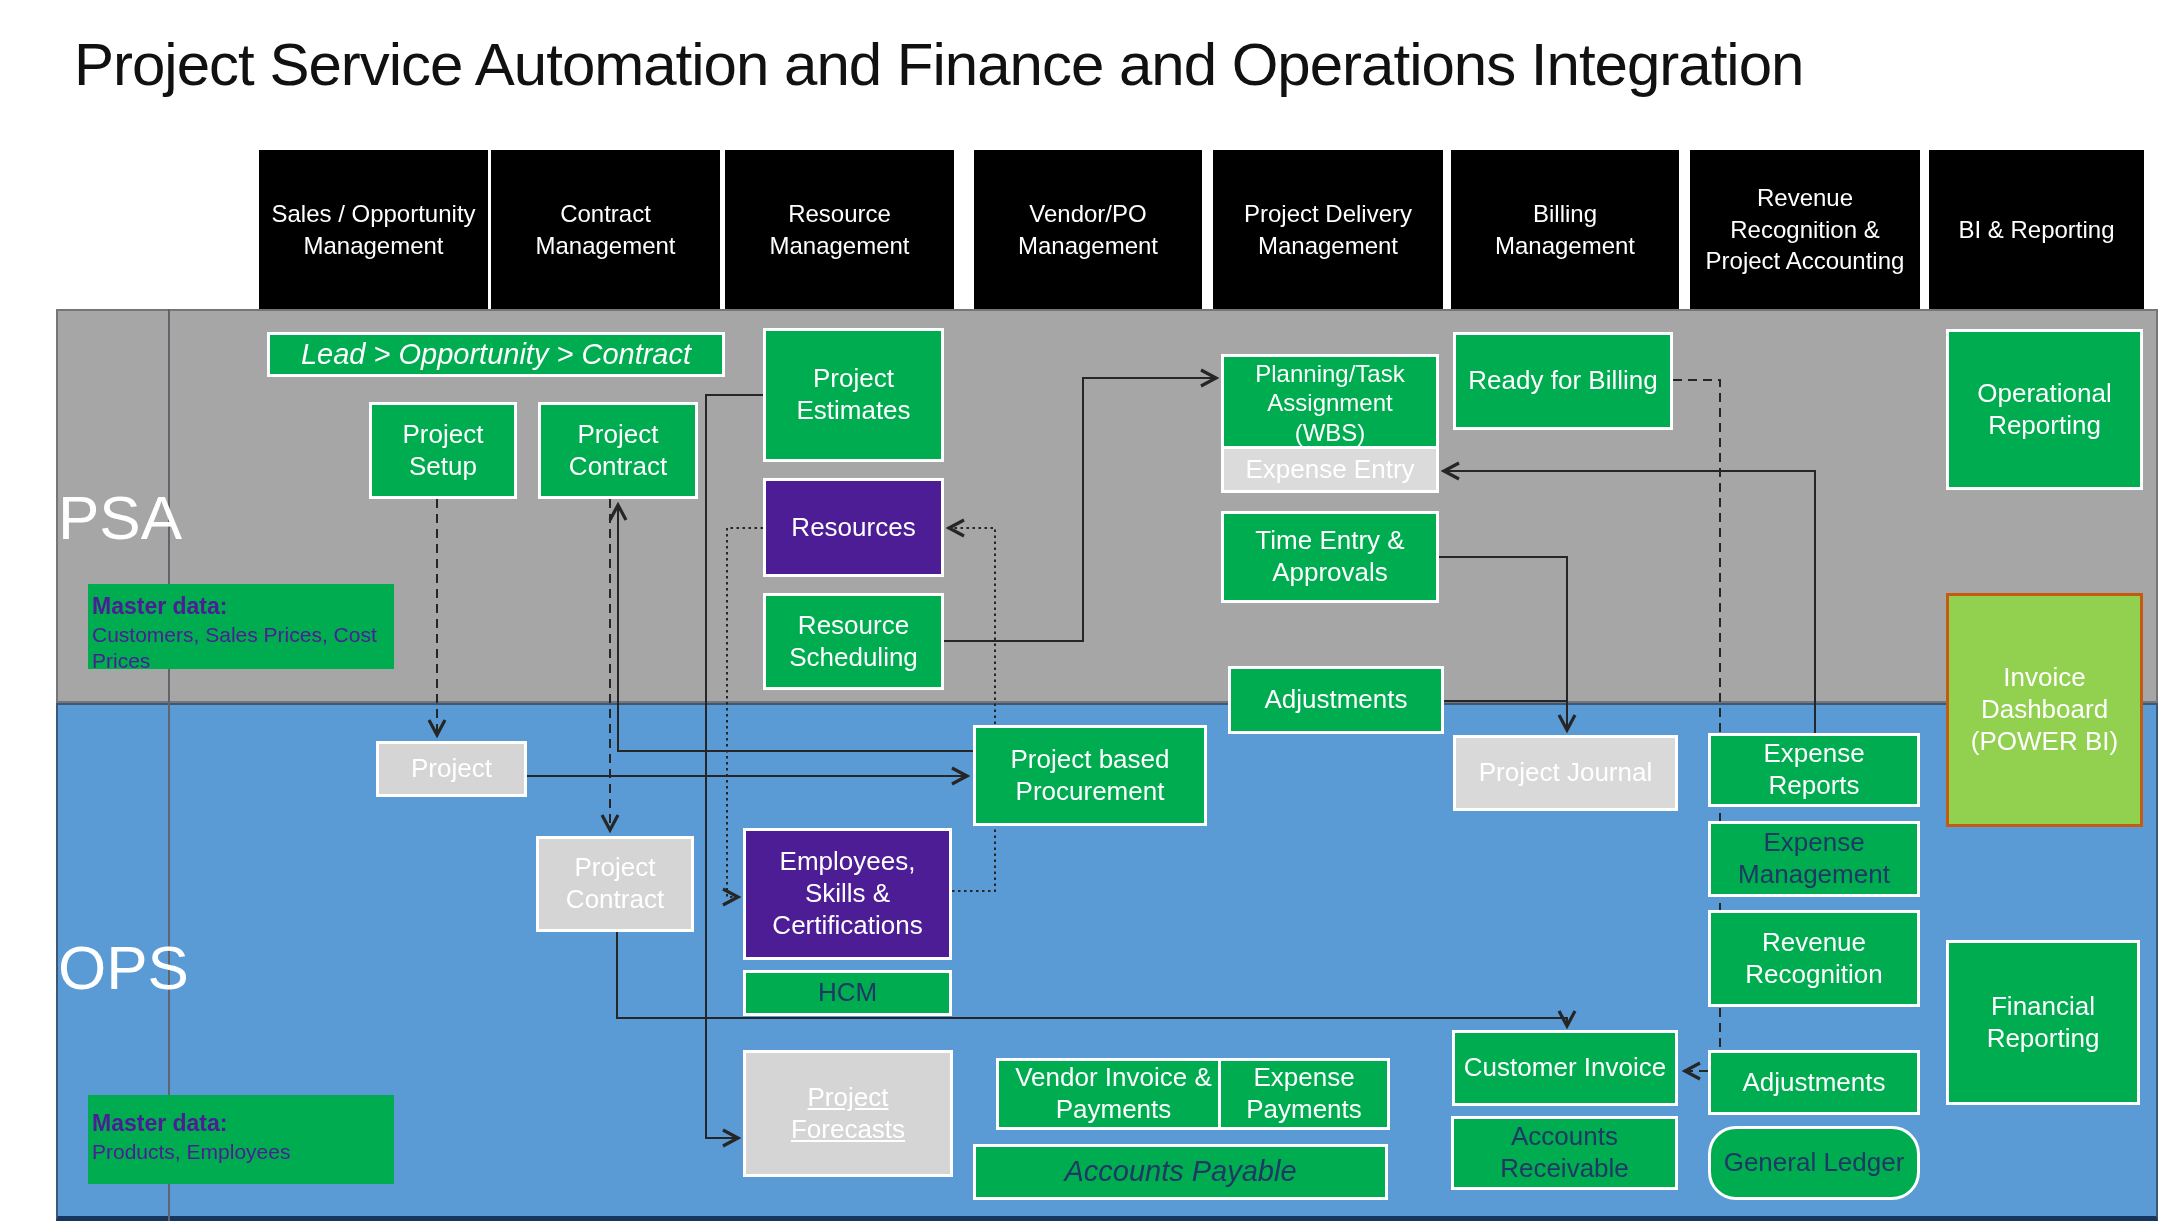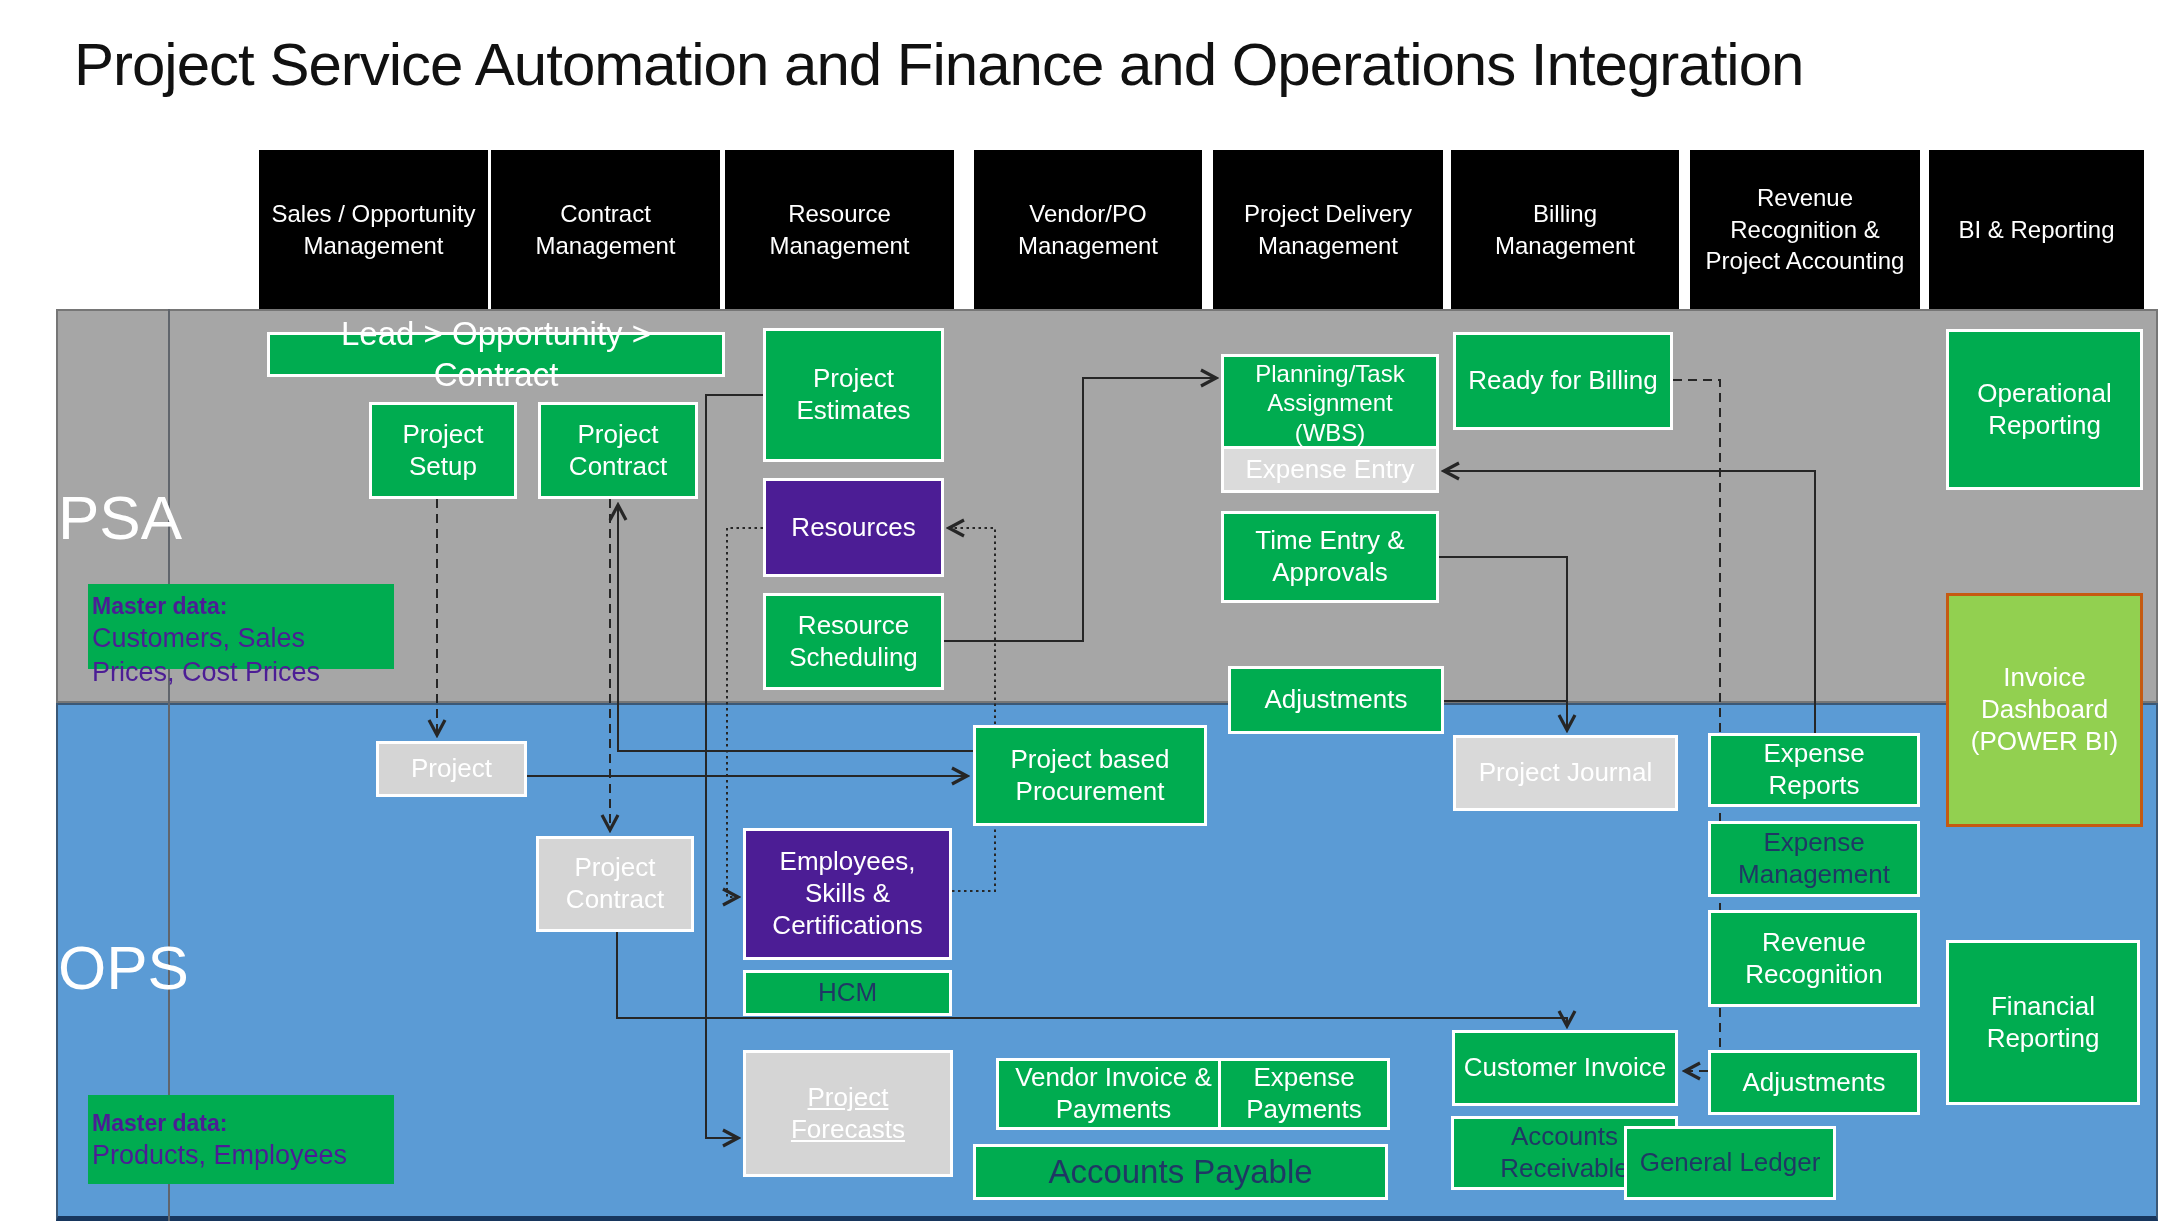--- a/index.html
+++ b/index.html
@@ -29,23 +29,23 @@
         text-align:center;box-sizing:border-box;border:3px solid #fff;color:#fff;
         font-size:26px;line-height:1.22;padding:2px 6px;}
   .green{background:#00AC50;}
   .lightgreen{background:#4c1d95;}
   .graynode{background:#D5D5D5;}
   .expense-gray{background:#DBDBDB;}
   .navy{color:#1F3864;}
   .dashboard{background:#92D050;border:3px solid #C55A11;}
   .master{background:#00AC50;border:none;color:#4c1d95;display:block;text-align:left;padding:8px 4px;}
   .master .md-title{font-weight:bold;font-size:23px;display:block;}
-  .master .md-body{font-size:27px;line-height:1.25;display:block;margin-top:2px;}
+  .master .md-body{font-size:21px;line-height:1.25;display:block;margin-top:2px;}
   .fs24{font-size:24px;}
-  .fs27{font-size:33px;}
+  .fs27{font-size:29px;font-style:italic;}
 </style>
 </head>
 <body>
 
 <div id="canvas">
 
   <div class="title">Project Service Automation and Finance and Operations Integration</div>
 
   <div class="col-header" style="left:259px;width:229px;">
       <span>Sales / Opportunity Management</span>
@@ -188,20 +188,20 @@
     </div>
   <div class="node green navy" style="left:1708px;top:821px;width:212px;height:76px;">
       <span>Expense Management</span>
     </div>
   <div class="node green" style="left:1708px;top:910px;width:212px;height:97px;">
       <span>Revenue Recognition</span>
     </div>
   <div class="node green" style="left:1708px;top:1050px;width:212px;height:65px;">
       <span>Adjustments</span>
     </div>
-  <div class="node green navy" style="left:1624px;top:1126px;width:212px;height:74px;">
+  <div class="node green navy" style="left:1708px;top:1126px;width:212px;height:74px;border-radius:28px;">
       <span>General Ledger</span>
     </div>
   <div class="node green" style="left:1946px;top:940px;width:194px;height:165px;">
       <span>Financial Reporting</span>
     </div>
 
 </div>
 
 </body></html>

